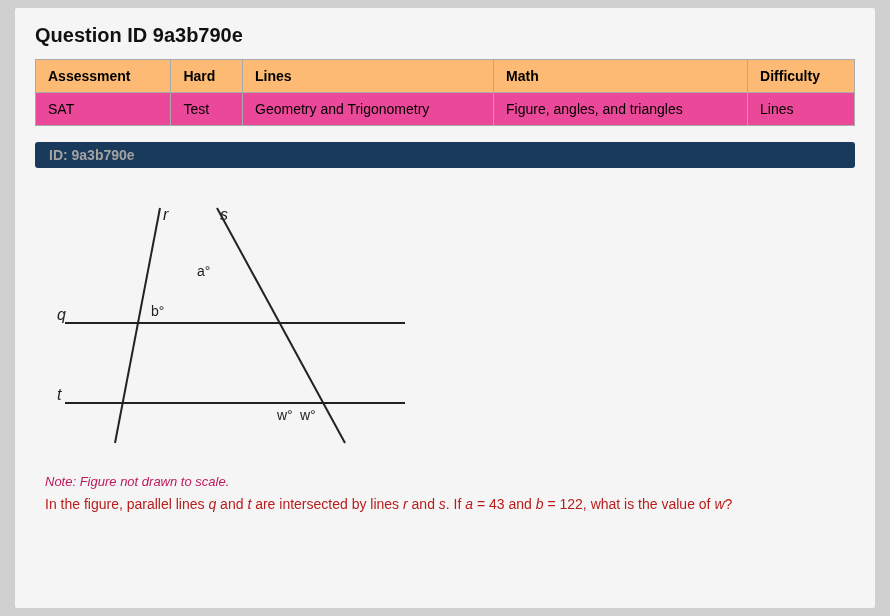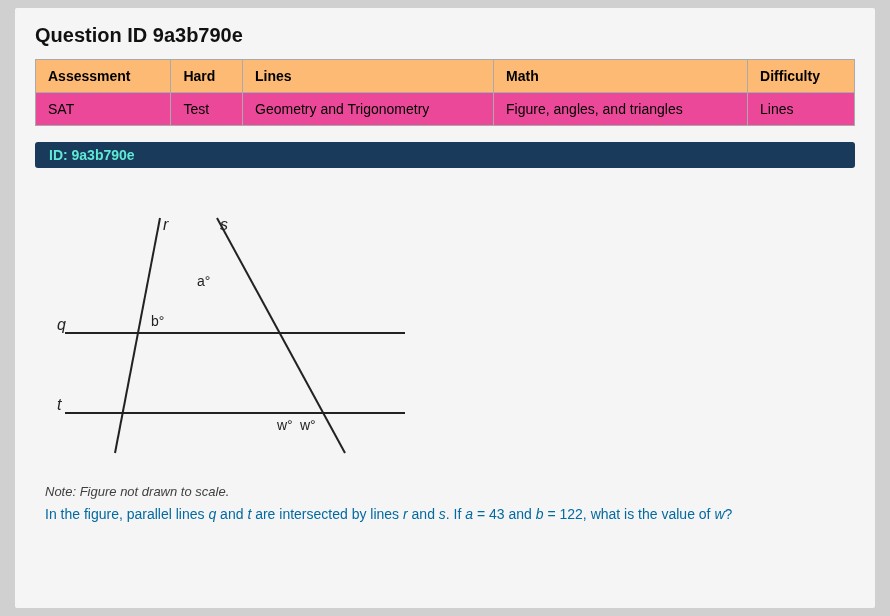--- a/index.html
+++ b/index.html
@@ -44,52 +44,51 @@
       font-size: 14px;
       background: #fdba74;
     }
     .info-table td {
       font-size: 14px;
       background: #ec4899;
     }
     .id-badge {
       display: inline-block;
       background: #1a3a5c;
-      color: #5eead4;
+      color: #a3a3a3;
       font-weight: bold;
       font-size: 14px;
       padding: 5px 14px;
       border-radius: 3px;
-      margin-bottom: 10px;
     }
     .content-area {
       display: flex;
       flex-direction: column;
     }
     .figure-area {
       width: 380px;
       height: 300px;
       position: relative;
       margin-left: 10px;
       margin-bottom: 6px;
     }
     svg.geometry-fig {
       width: 100%;
       height: 100%;
     }
     .note-text {
       font-size: 13px;
-      color: #404040;
+      color: #be185d;
       font-style: italic;
       margin-bottom: 4px;
       margin-left: 10px;
     }
     .question-text {
       font-size: 14px;
-      color: #0369a1;
+      color: #b91c1c;
       margin-left: 10px;
       line-height: 1.6;
     }
     .question-text em {
       font-style: italic;
     }
   </style>
 </head>
 <body>
 

